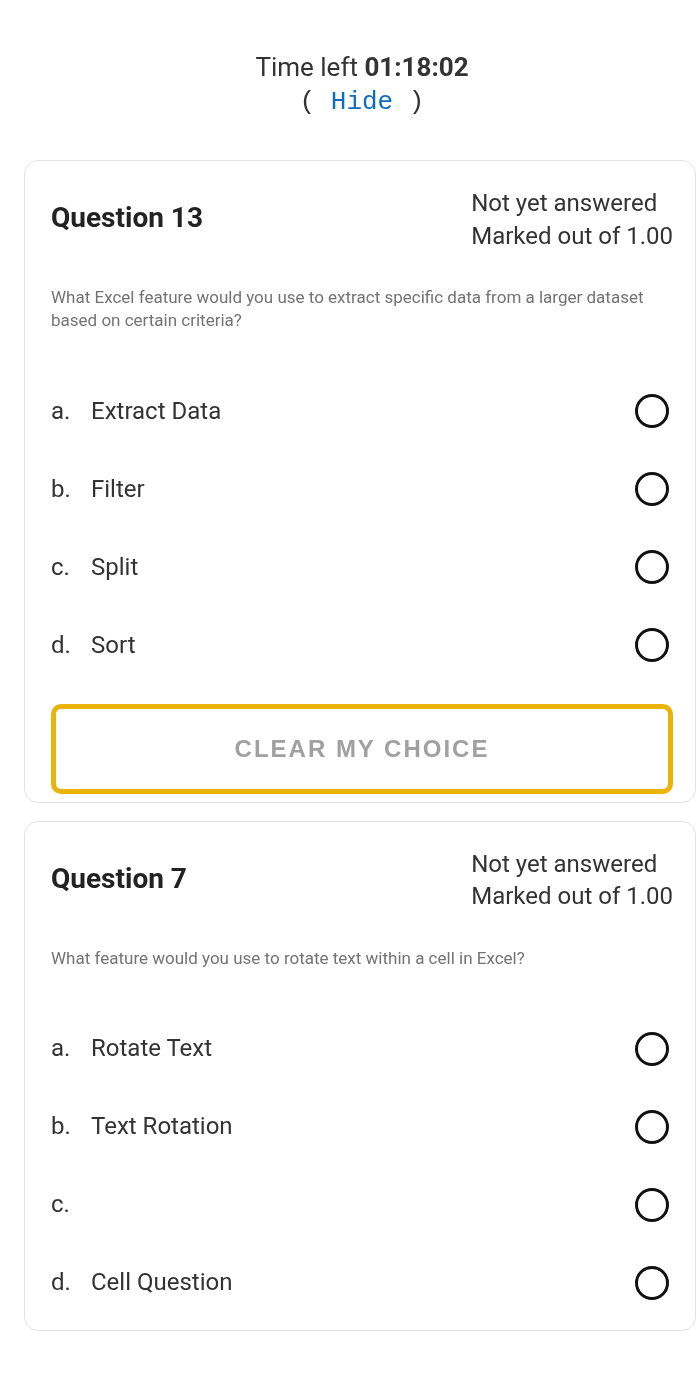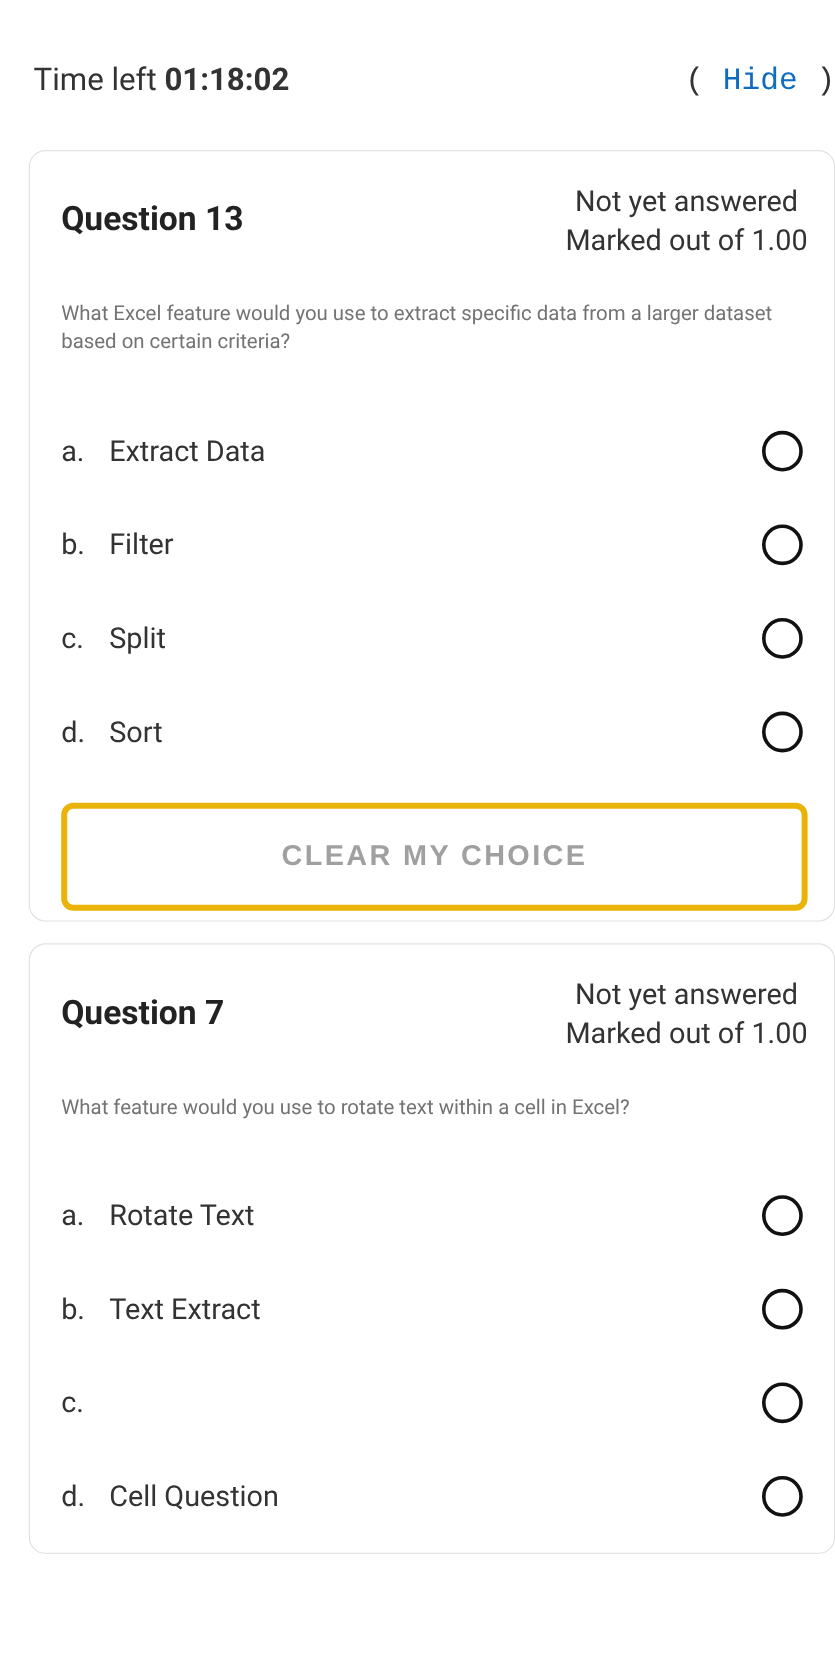--- a/index.html
+++ b/index.html
@@ -11,20 +11,21 @@
     font-size: 24px;
     line-height: 1.35;
   }
   .timer-row {
     display: flex;
     justify-content: space-between;
     align-items: center;
     padding: 50px 0 28px 28px;
     font-size: 26px;
     color: #333;
+    flex-direction: column;
   }
   .timer-left { }
   .timer-left .time-val { font-weight: 700; }
   .hide-group { color: #333; font-family: Liberation Mono, monospace; }
   .hide-link { color: #0f6cbf; cursor: pointer; }
   .card {
     border: 1px solid #e2e2e2;
     border-radius: 14px;
     margin: 12px 0 18px 24px;
     padding: 26px 22px 8px 26px;
@@ -37,21 +38,21 @@
     align-items: flex-start;
     margin-bottom: 34px;
   }
   .q-title {
     font-size: 28px;
     font-weight: 700;
     color: #222;
     padding-top: 12px;
   }
   .q-state {
-    text-align: center;
+    text-align: left;
     font-size: 24px;
     color: #333;
   }
   .q-prompt {
     font-size: 17px;
     color: #737373;
     margin-bottom: 40px;
   }
   .options { }
   .option-row {
@@ -169,21 +170,21 @@
       <div class="option-left">
         <span class="option-letter">a.</span>
         <span>Rotate Text</span>
       </div>
       <span class="radio"></span>
     </div>
 
     <div class="option-row">
       <div class="option-left">
         <span class="option-letter">b.</span>
-        <span>Text Extract</span>
+        <span>Text Rotation</span>
       </div>
       <span class="radio"></span>
     </div>
 
     <div class="option-row">
       <div class="option-left">
         <span class="option-letter">c.</span>
       </div>
       <span class="radio"></span>
     </div>

